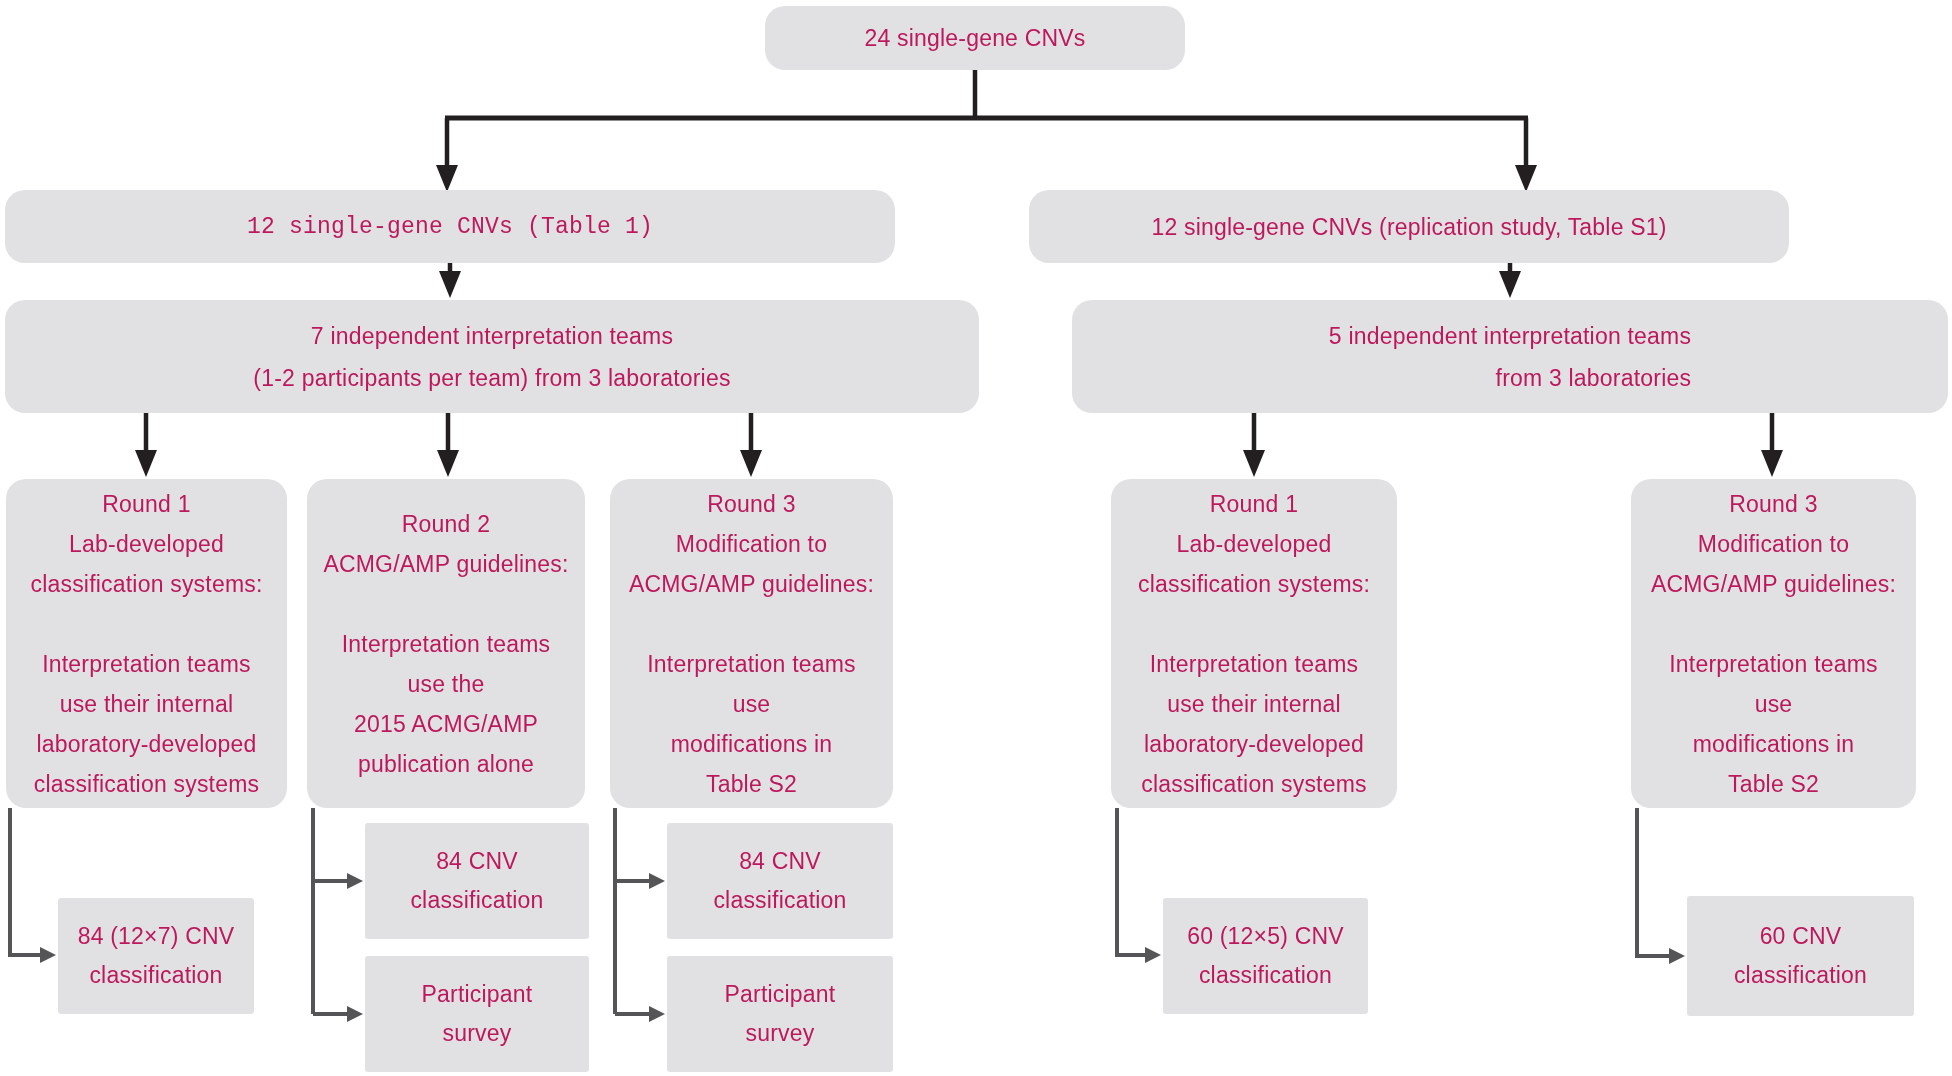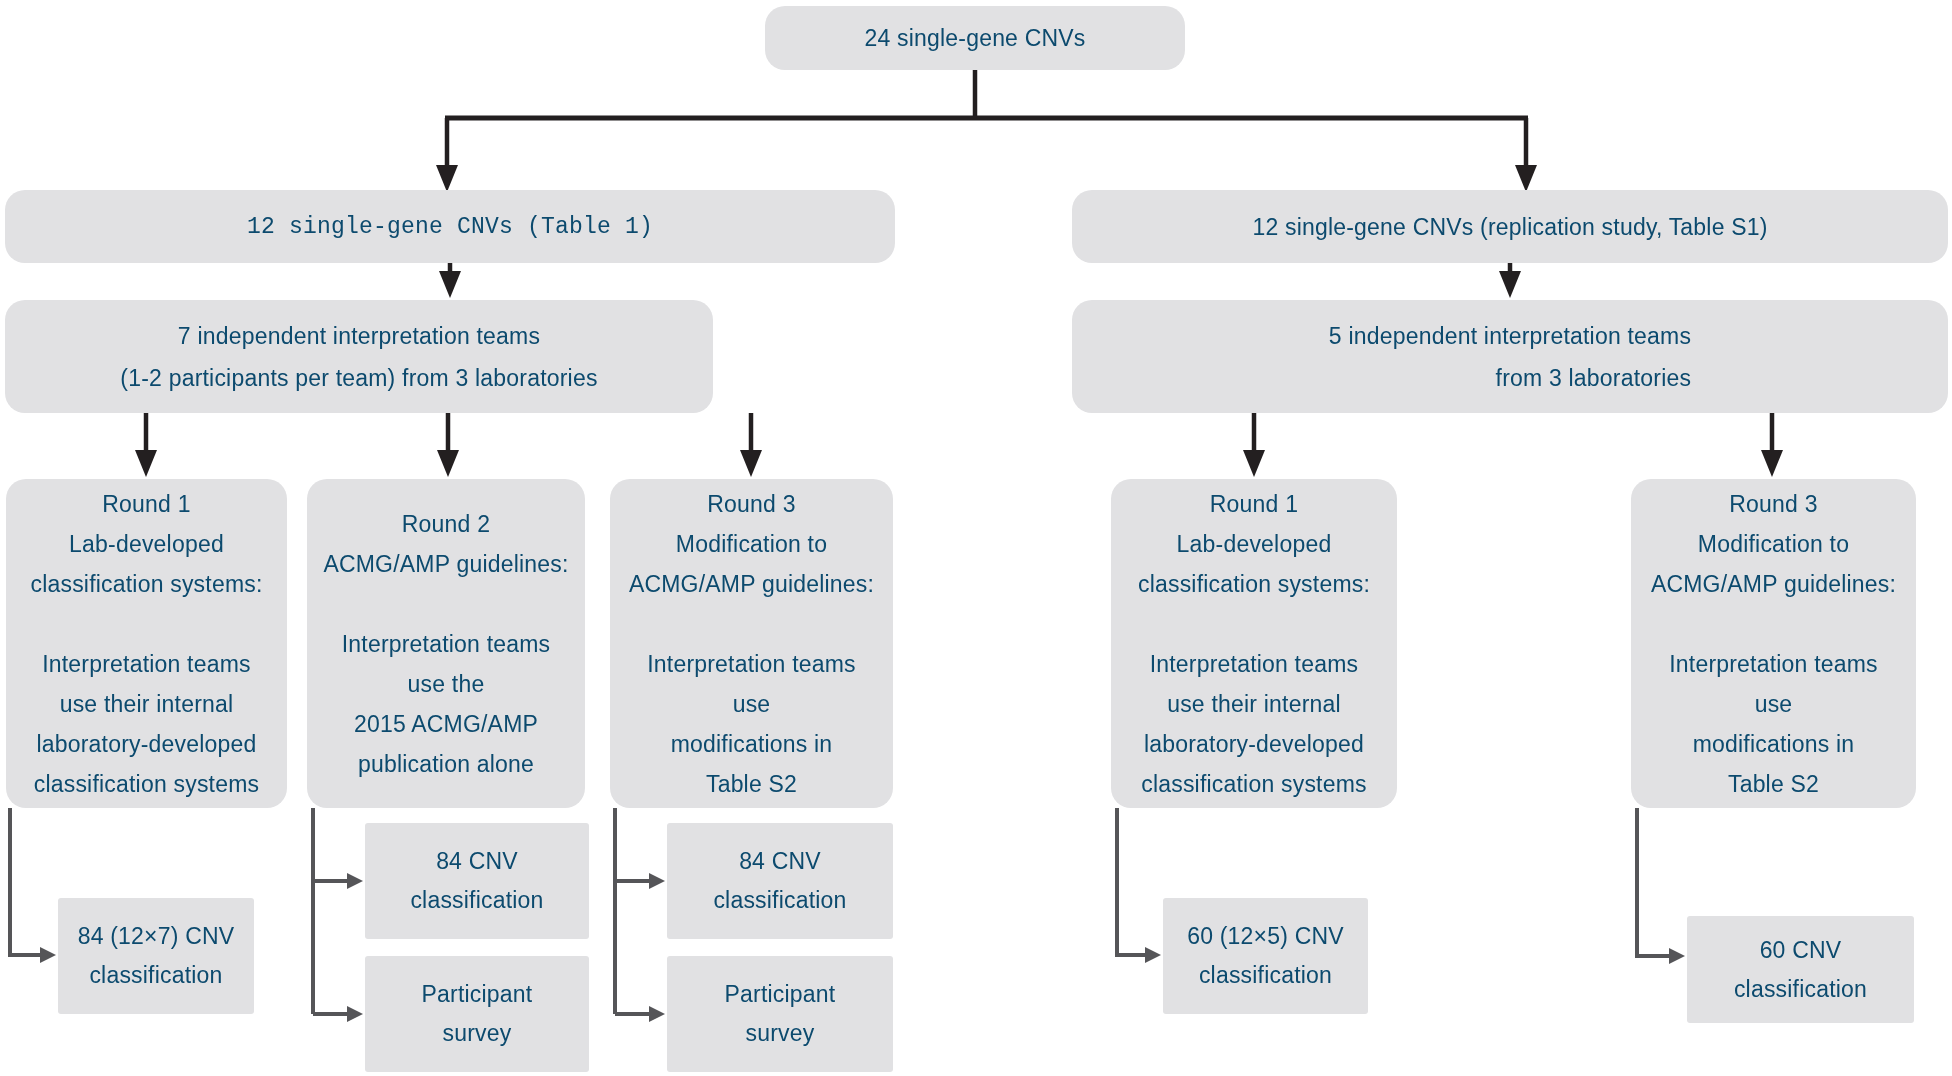--- a/index.html
+++ b/index.html
@@ -6,21 +6,21 @@
     margin: 0;
     padding: 0;
     background: #ffffff;
   }
   .canvas {
     position: relative;
     width: 1952px;
     height: 1076px;
     background: #ffffff;
     font-family: "Liberation Sans", sans-serif;
-    color: #0c4a6e;
+    color: #be185d;
     overflow: hidden;
   }
   .connector-layer {
     position: absolute;
     left: 0;
     top: 0;
     width: 1952px;
     height: 1076px;
     pointer-events: none;
   }
@@ -128,25 +128,25 @@
   </svg>
 
   <div class="node" style="left:765px; top:6px; width:420px; height:64px;">
     <span class="txt">24 single-gene CNVs</span>
   </div>
 
   <div class="node" style="left:5px; top:190px; width:890px; height:73px;font-family:Liberation Mono, monospace;">
     <span class="txt">12 single-gene CNVs (Table 1)</span>
   </div>
 
-  <div class="node" style="left:1072px; top:190px; width:876px; height:73px;">
+  <div class="node" style="left:1029px; top:190px; width:760px; height:73px;">
     <span class="txt">12 single-gene CNVs (replication study, Table S1)</span>
   </div>
 
-  <div class="node wide" style="left:5px; top:300px; width:708px; height:113px;">
+  <div class="node wide" style="left:5px; top:300px; width:974px; height:113px;">
     <span class="txt">7 independent interpretation teams
 (1-2 participants per team) from 3 laboratories</span>
   </div>
 
   <div class="node wide" style="left:1072px; top:300px; width:876px; height:113px;text-align:right;">
     <span class="txt">5 independent interpretation teams
 from 3 laboratories</span>
   </div>
 
   <div class="node" style="left:6px; top:479px; width:281px; height:329px;">
@@ -226,18 +226,18 @@
   <div class="node small" style="left:667px; top:956px; width:226px; height:116px;">
     <span class="txt">Participant
 survey</span>
   </div>
 
   <div class="node small" style="left:1163px; top:898px; width:205px; height:116px;">
     <span class="txt">60 (12×5) CNV
 classification</span>
   </div>
 
-  <div class="node small" style="left:1687px; top:896px; width:227px; height:107px;margin-top:20px;">
+  <div class="node small" style="left:1687px; top:896px; width:227px; height:120px;">
     <span class="txt">60 CNV
 classification</span>
   </div>
 
 </div>
 
 </body></html>

